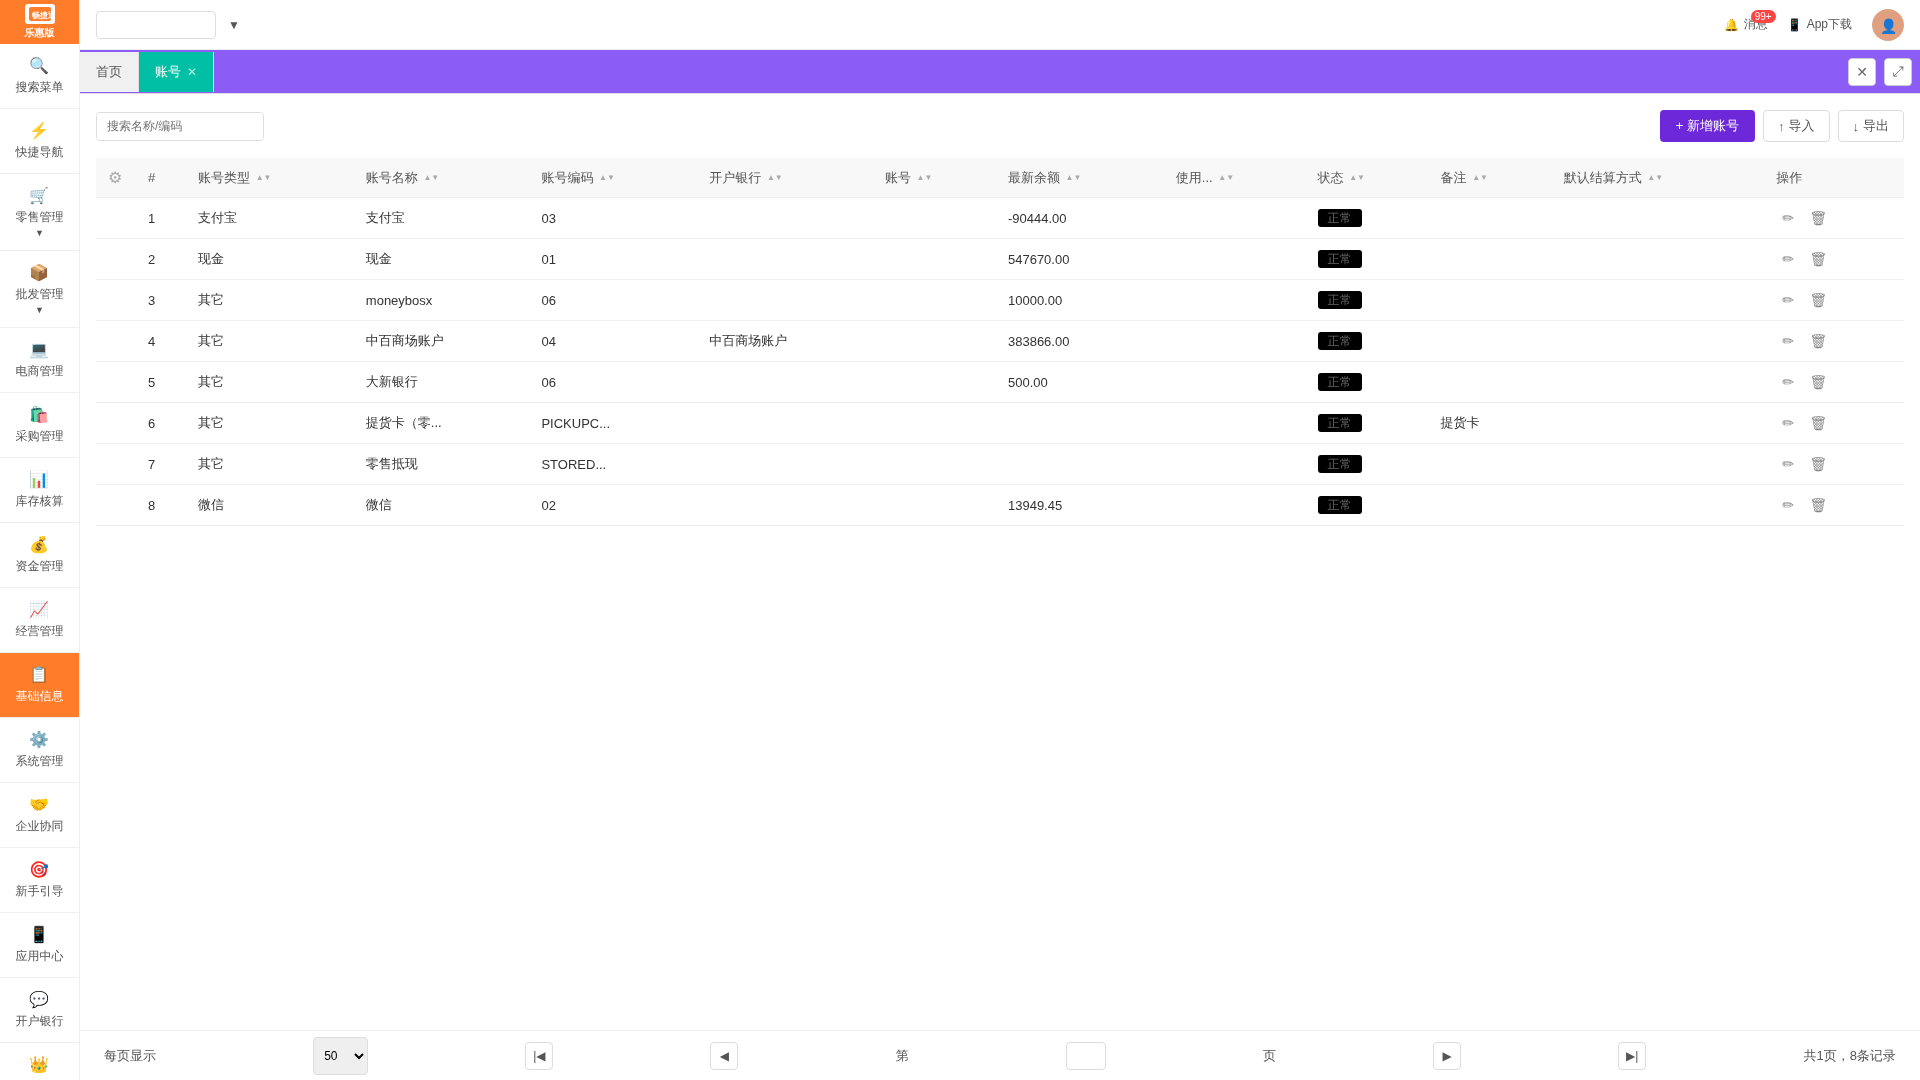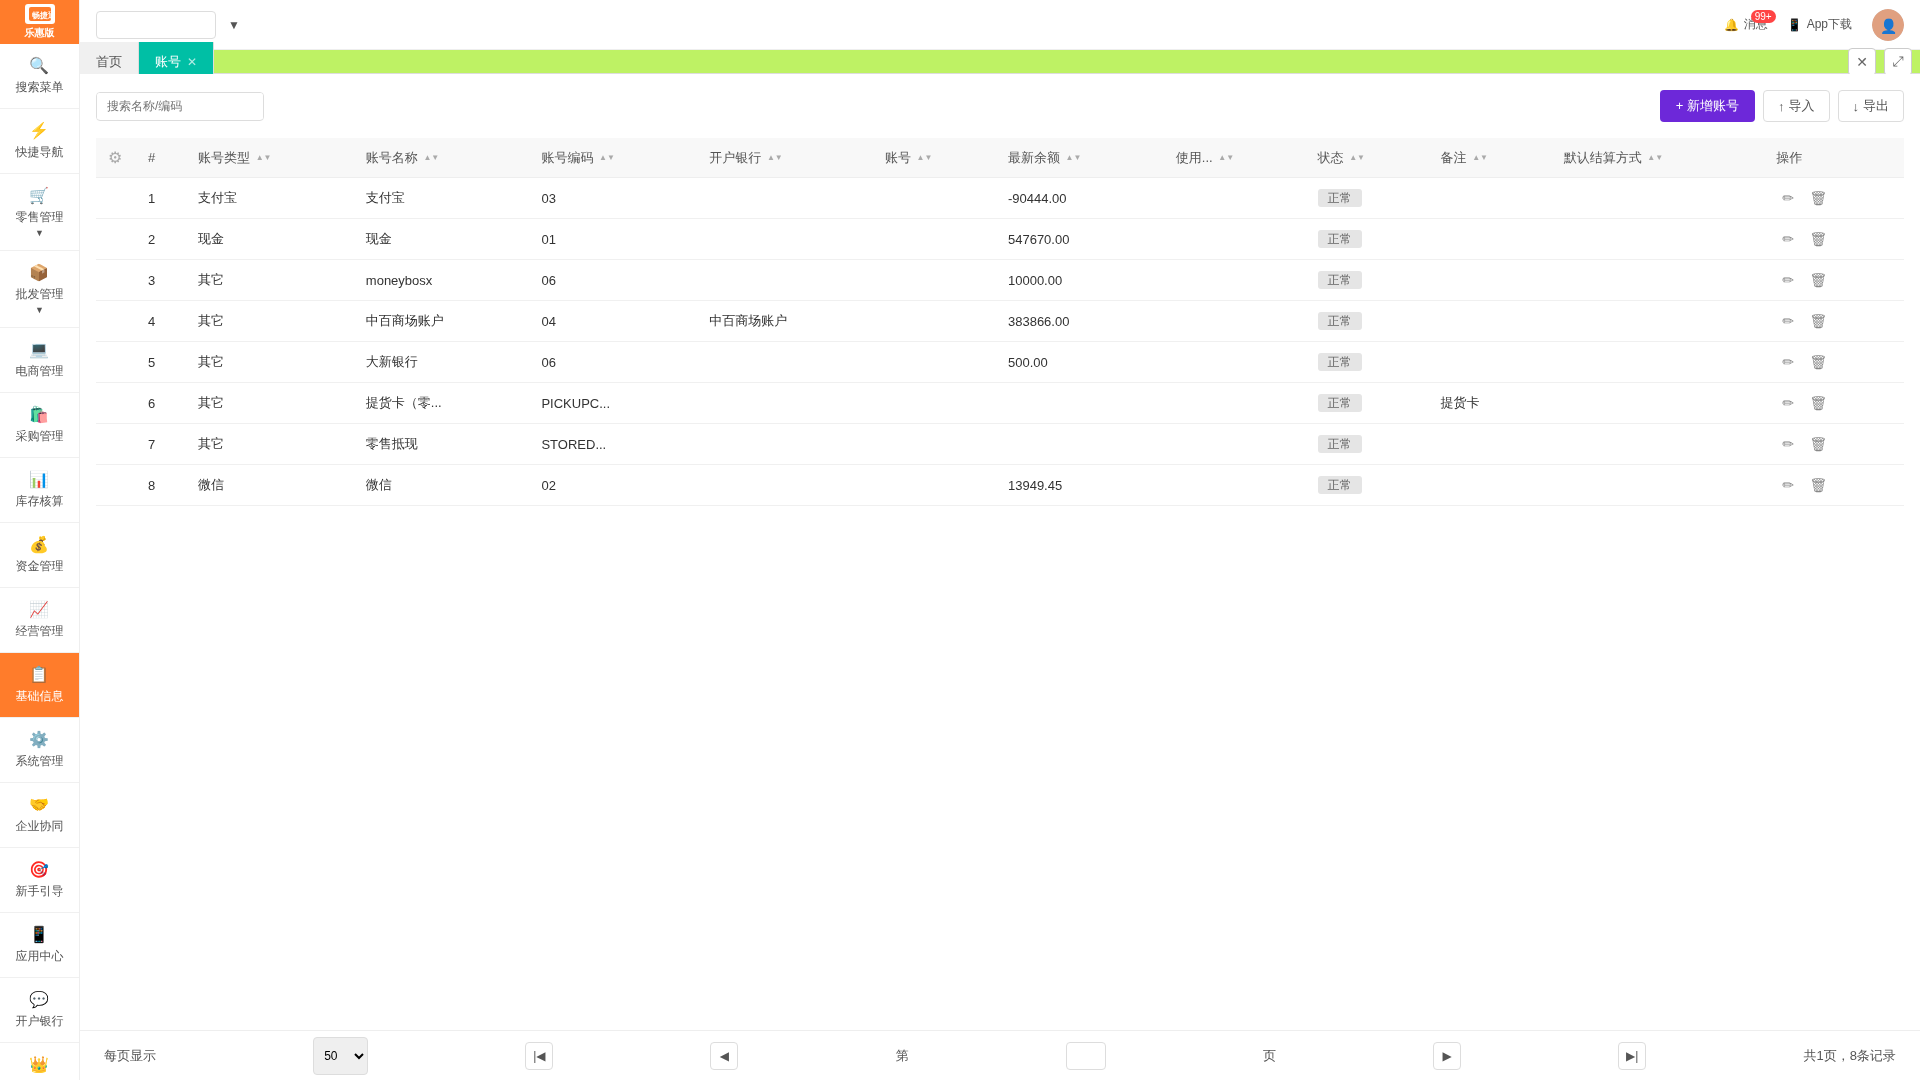--- a/index.html
+++ b/index.html
@@ -130,22 +130,22 @@
     .topbar-avatar {
       width: 32px;
       height: 32px;
       border-radius: 50%;
       background: #ddd;
       overflow: hidden;
     }
 
     
     .tabbar {
-      height: 24px;
-      background: #bef264;
+      height: 44px;
+      background: #8b5cf6;
       display: flex;
       align-items: center;
       border-bottom: 1px solid #ddd;
       flex-shrink: 0;
     }
     .tab {
       height: 40px;
       padding: 0 16px;
       display: flex;
       align-items: center;
@@ -281,21 +281,21 @@
       margin-left: 2px;
       color: #aaa;
     }
     .data-table td {
       padding: 10px 12px;
       color: #333;
       border-bottom: 1px solid #f0f0f0;
       white-space: nowrap;
     }
     .status-badge {
-      background: #e5e5e5;
+      background: #000000;
       color: #666;
       padding: 2px 10px;
       border-radius: 3px;
       font-size: 12px;
     }
     .action-btn {
       background: none;
       border: none;
       cursor: pointer;
       color: #888;

